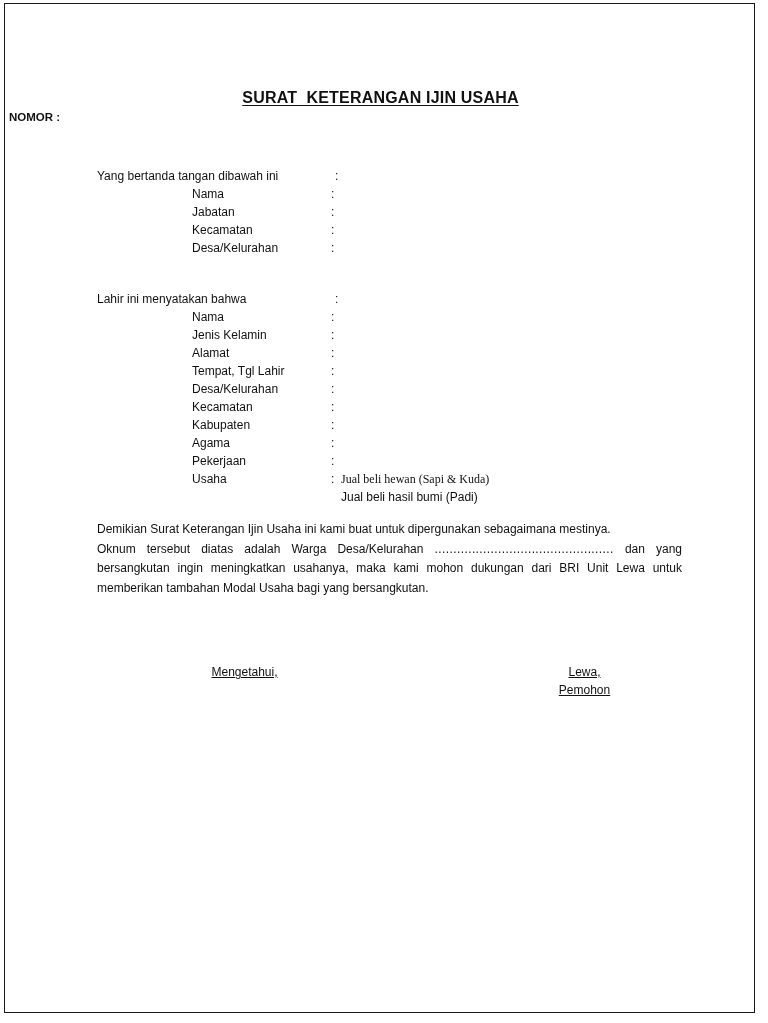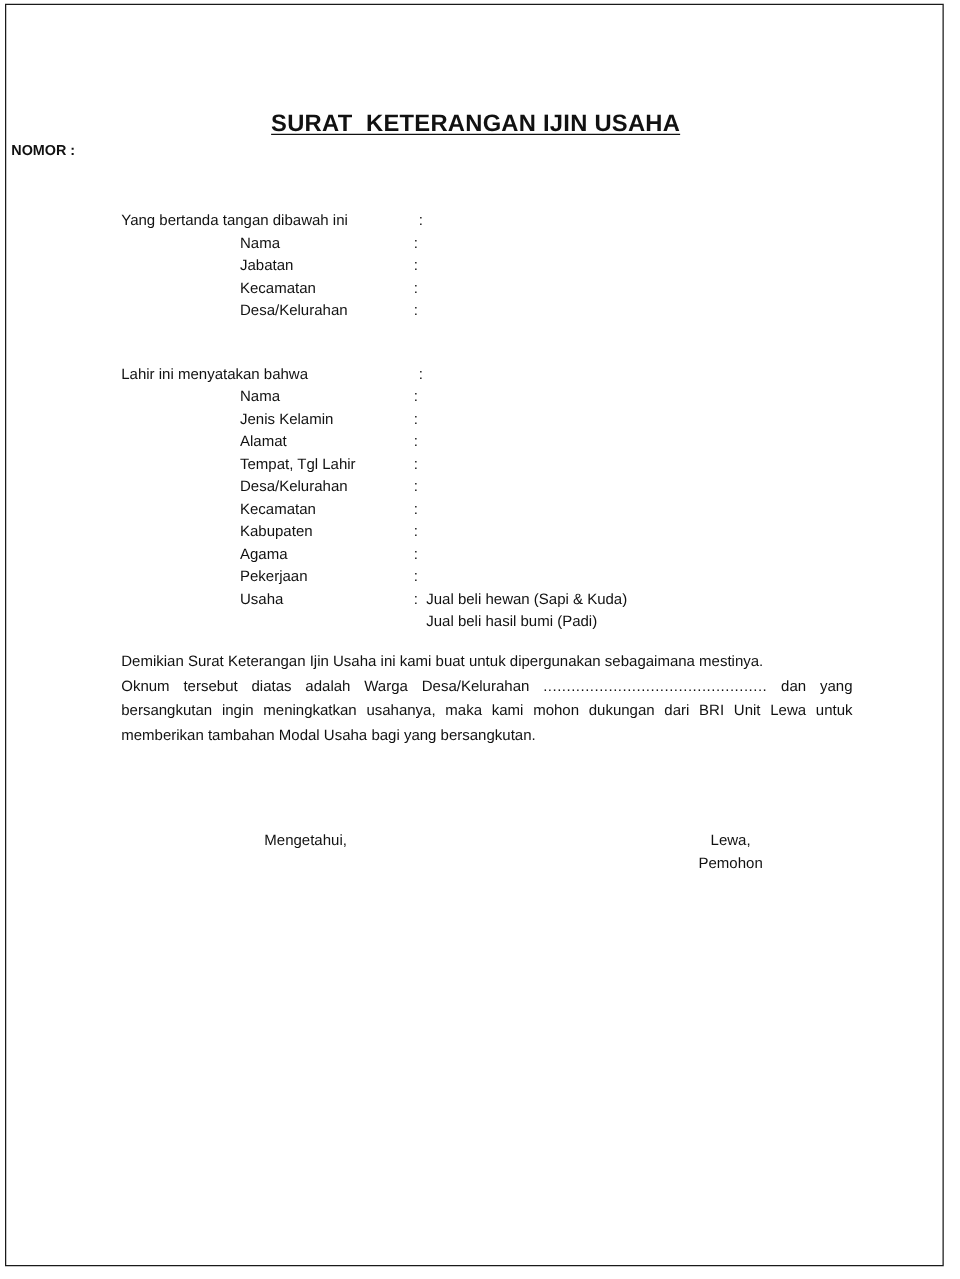--- a/index.html
+++ b/index.html
@@ -30,21 +30,21 @@
   
   .title-block {
     position: absolute;
     left: 0;
     top: 85px;
     width: 751px;
     text-align: center;
   }
   .doc-title {
     display: inline-block;
-    font-size: 19px;
+    font-size: 16px;
     font-weight: bold;
     letter-spacing: 0.2px;
     text-decoration: underline;
     text-underline-offset: 2px;
     white-space: pre;
   }
   .doc-number {
     margin-top: 4px;
     font-size: 11.5px;
     font-weight: bold;
@@ -77,21 +77,21 @@
     border-collapse: collapse;
   }
   .field-table td {
     padding: 0;
     vertical-align: top;
     line-height: 18px;
     white-space: nowrap;
   }
   .field-label { width: 139px; }
   .field-colon { width: 10px; }
-  .field-value { padding-left: 4px; }
+  .field-value { padding-left: 4px; font-family: Liberation Serif, serif; }
   .field-value-cont {
     padding-left: 14px;
   }
 
   #fields-1 { top: 181px; }
   #fields-2 { top: 304px; }
 
   
   .para-block {
     position: absolute;
@@ -117,20 +117,21 @@
   .sig-block {
     position: absolute;
     left: 92px;
     top: 659px;
     width: 585px;
     font-size: 12px;
   }
   .sig-row {
     display: flex;
     justify-content: center;
+    text-decoration: underline;
   }
   .sig-col {
     text-align: center;
     line-height: 18px;
   }
   .sig-col-left {
     width: 200px;
     margin-left: 50px;
   }
   .sig-col-right {

